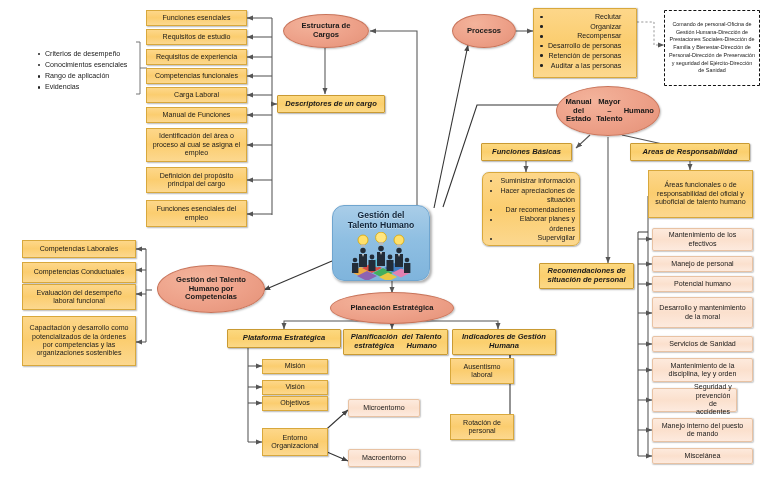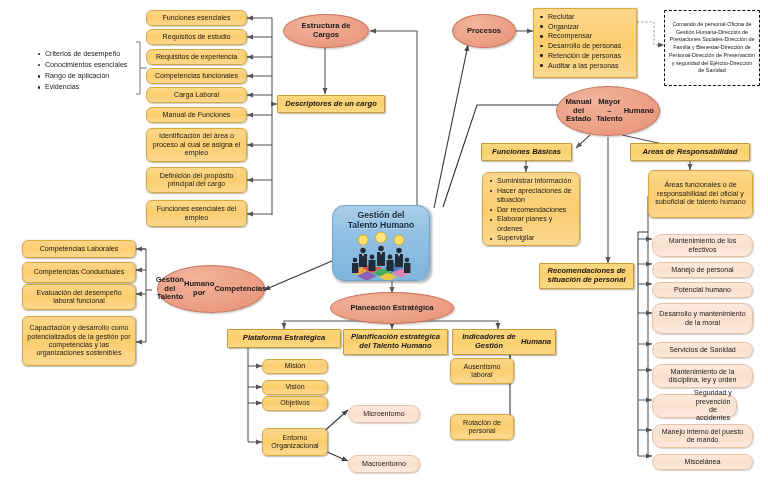--- a/index.html
+++ b/index.html
@@ -28,21 +28,21 @@
     align-items:center;
     justify-content:center;
     text-align:center;
     line-height:1.18;
     color:#1a1a1a;
   }
   
   .ybox{
     background:linear-gradient(180deg,#fdd78a 0%,#fbcd6f 48%,#fcd88f 100%);
     border:1px solid #d8a83c;
-    border-radius:6px;
+    border-radius:0;
     font-size:7.1px;
     padding:2px 4px;
     box-shadow:0.8px 0.8px 1.3px rgba(0,0,0,0.28);
   }
   
   .yhdr{
     background:linear-gradient(180deg,#fcd87f 0%,#fbcf6d 50%,#fcd987 100%);
     border:1px solid #c99a33;
     border-radius:1px;
     font-size:7.6px;
@@ -57,38 +57,37 @@
     border:1px solid #d8a83c;
     border-radius:7px;
     font-size:7.1px;
     text-align:left;
     justify-content:flex-start;
     align-items:flex-start;
     padding:4px 4px 4px 5px;
     box-shadow:0.8px 0.8px 1.3px rgba(0,0,0,0.28);
   }
   .ylist.sq{border-radius:1px;}
-  .ylist ul{margin:0;padding:0 0 0 9px;list-style:none;}
+  .ylist ul{margin:0;padding:0 0 0 9px;list-style:none;text-align:right;}
   .ylist li{position:relative;margin:0 0 0.5px 0;line-height:1.3;}
   .ylist li:before{
     content:"";position:absolute;left:-7px;top:3.2px;
     width:2.2px;height:2.2px;border-radius:50%;background:#222;
   }
   .ylist.disc li:before{
     left:-8px;top:2.6px;width:2.6px;height:2.6px;
   }
   
   .pbox{
     background:linear-gradient(180deg,#fdeadd 0%,#fbe0cd 50%,#fdeade 100%);
     border:1px solid #e8c2a3;
-    border-radius:10px;
+    border-radius:2px;
     font-size:7.1px;
     padding:2px 4px;
     box-shadow:0.8px 0.8px 1.3px rgba(0,0,0,0.22);
-    margin-top:6px;
   }
   
   .ell{
     background:radial-gradient(ellipse at 35% 28%,#f3b39b 0%,#eda088 55%,#e49177 100%);
     border:1px solid #c8745a;
     border-radius:50%;
     font-size:7.6px;
     font-weight:bold;
     padding:2px 5px;
     box-shadow:1px 1px 2px rgba(0,0,0,0.25);
@@ -358,41 +357,41 @@
         </g>
         <g fill="#ffffff" opacity="0.85">
           <path d="M27,22 l1,3 l1,-3 z"></path>
             <path d="M45,20 l1,3 l1,-3 z"></path>
             <path d="M63,22 l1,3 l1,-3 z"></path>
         </g>
       </svg>
     </div>
   </div>
 
-  <div class="node ell" style="left:157px;top:265px;width:108px;height:48px;flex-direction:row;">
+  <div class="node ell" style="left:157px;top:265px;width:108px;height:48px;flex-direction:column;">
     <span>Gestión del Talento</span>
     <span>Humano por</span>
     <span>Competencias</span>
   </div>
 
   <div class="node ybox" style="left:22px;top:240px;width:114px;height:18px;">Competencias Laborales</div>
   <div class="node ybox" style="left:22px;top:262px;width:114px;height:21px;">Competencias Conductuales</div>
   <div class="node ybox" style="left:22px;top:284px;width:114px;height:26px;">Evaluación del desempeño laboral funcional</div>
-  <div class="node ybox" style="left:22px;top:316px;width:114px;height:50px;">Capacitación y desarrollo como potencializados de la gestión por competencias y las organizaciones sostenibles</div>
+  <div class="node ybox" style="left:22px;top:316px;width:114px;height:50px;">Capacitación y desarrollo como potencializados de la órdenes por competencias y las organizaciones sostenibles</div>
 
   <div class="node ell" style="left:330px;top:292px;width:124px;height:32px;">Planeación Estratégica</div>
 
   <div class="node yhdr" style="left:227px;top:329px;width:114px;height:19px;">Plataforma Estratégica</div>
 
-  <div class="node yhdr" style="left:343px;top:329px;width:105px;height:26px;flex-direction:column;">
+  <div class="node yhdr" style="left:343px;top:329px;width:105px;height:26px;flex-direction:row;">
     <span>Planificación estratégica</span>
     <span>del Talento Humano</span>
   </div>
 
-  <div class="node yhdr" style="left:452px;top:329px;width:104px;height:26px;">
+  <div class="node yhdr" style="left:452px;top:329px;width:104px;height:26px;flex-direction:column;">
     <span>Indicadores de Gestión</span>
     <span>Humana</span>
   </div>
 
   <div class="node ybox" style="left:262px;top:359px;width:66px;height:15px;">Misión</div>
   <div class="node ybox" style="left:262px;top:380px;width:66px;height:15px;">Visión</div>
   <div class="node ybox" style="left:262px;top:396px;width:66px;height:15px;">Objetivos</div>
   <div class="node ybox" style="left:262px;top:428px;width:66px;height:28px;">Entorno Organizacional</div>
 
   <div class="node pbox" style="left:348px;top:399px;width:72px;height:18px;">Microentorno</div>

